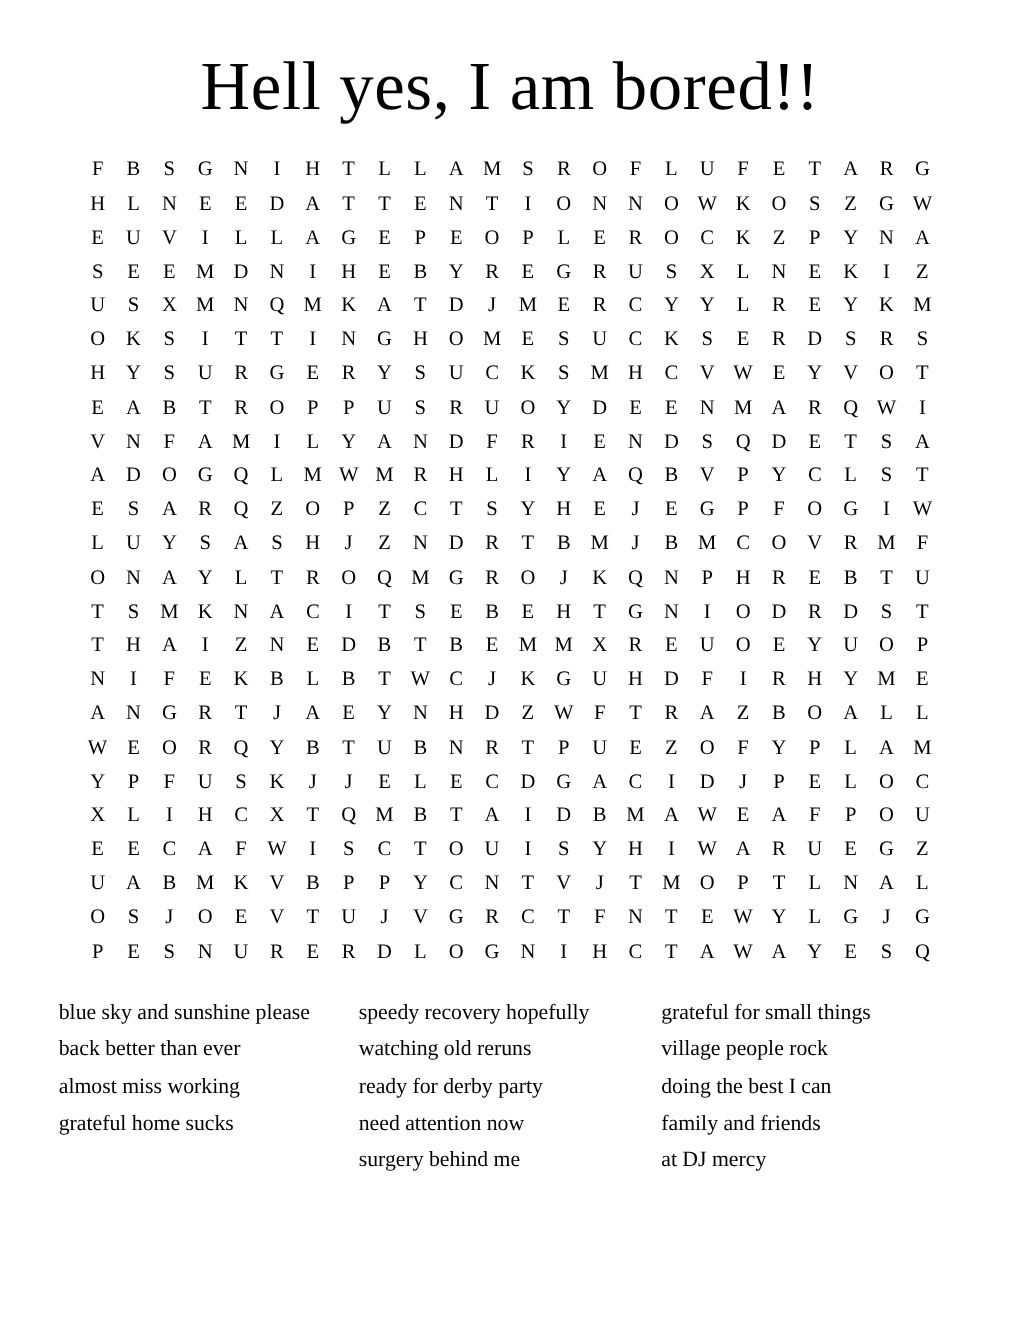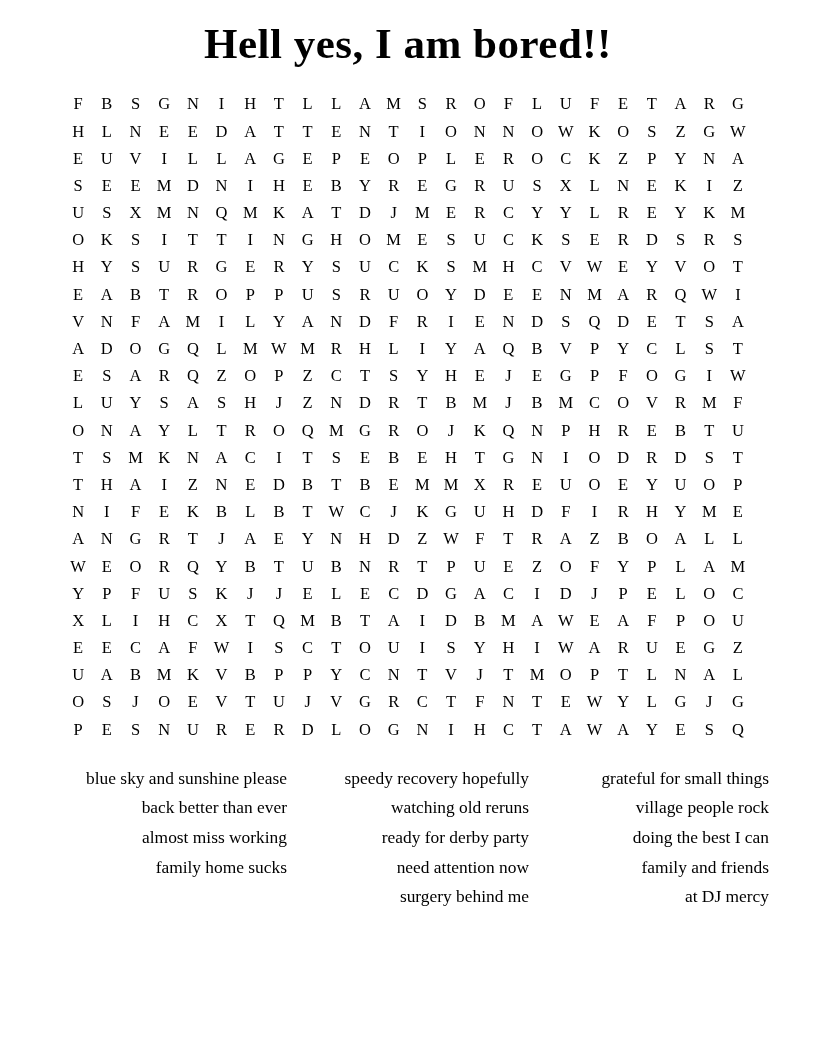--- a/index.html
+++ b/index.html
@@ -16,25 +16,25 @@
     overflow: hidden;
   }
   #page {
     width: 816px;
     height: 1056px;
     position: relative;
     box-sizing: border-box;
   }
   #puzzle-title {
     text-align: center;
-    font-size: 43px;
-    font-weight: bold;
+    font-size: 55px;
+    font-weight: normal;
     letter-spacing: 0.5px;
     margin: 0;
-    padding-top: 22px;
+    padding-top: 41px;
     line-height: 1.0;
     font-family: "Liberation Serif", "DejaVu Serif", serif;
   }
   #grid-wrap {
     margin-top: 26px;
     display: flex;
     justify-content: center;
   }
   table#letter-grid {
     border-collapse: collapse;
@@ -54,21 +54,20 @@
   #word-list {
     margin-top: 20px;
     padding-left: 47px;
     padding-right: 36px;
     display: flex;
     gap: 0px;
   }
   .word-col {
     width: 240px;
     box-sizing: border-box;
-    text-align: right;
   }
   .word-col.col-2 { width: 242px; }
   .word-col.col-3 { width: 240px; }
   .word-entry {
     font-size: 17.4px;
     line-height: 29.7px;
     font-family: "Liberation Serif", "DejaVu Serif", serif;
     white-space: nowrap;
     color: #000;
   }
@@ -709,21 +708,21 @@
           </tr>
         </tbody>
     </table>
   </div>
 
   <div id="word-list">
     <div class="word-col col-1">
         <div class="word-entry">blue sky and sunshine please</div>
         <div class="word-entry">back better than ever</div>
         <div class="word-entry">almost miss working</div>
-        <div class="word-entry">family home sucks</div>
+        <div class="word-entry">grateful home sucks</div>
       </div>
     <div class="word-col col-2">
         <div class="word-entry">speedy recovery hopefully</div>
         <div class="word-entry">watching old reruns</div>
         <div class="word-entry">ready for derby party</div>
         <div class="word-entry">need attention now</div>
         <div class="word-entry">surgery behind me</div>
       </div>
     <div class="word-col col-3">
         <div class="word-entry">grateful for small things</div>

